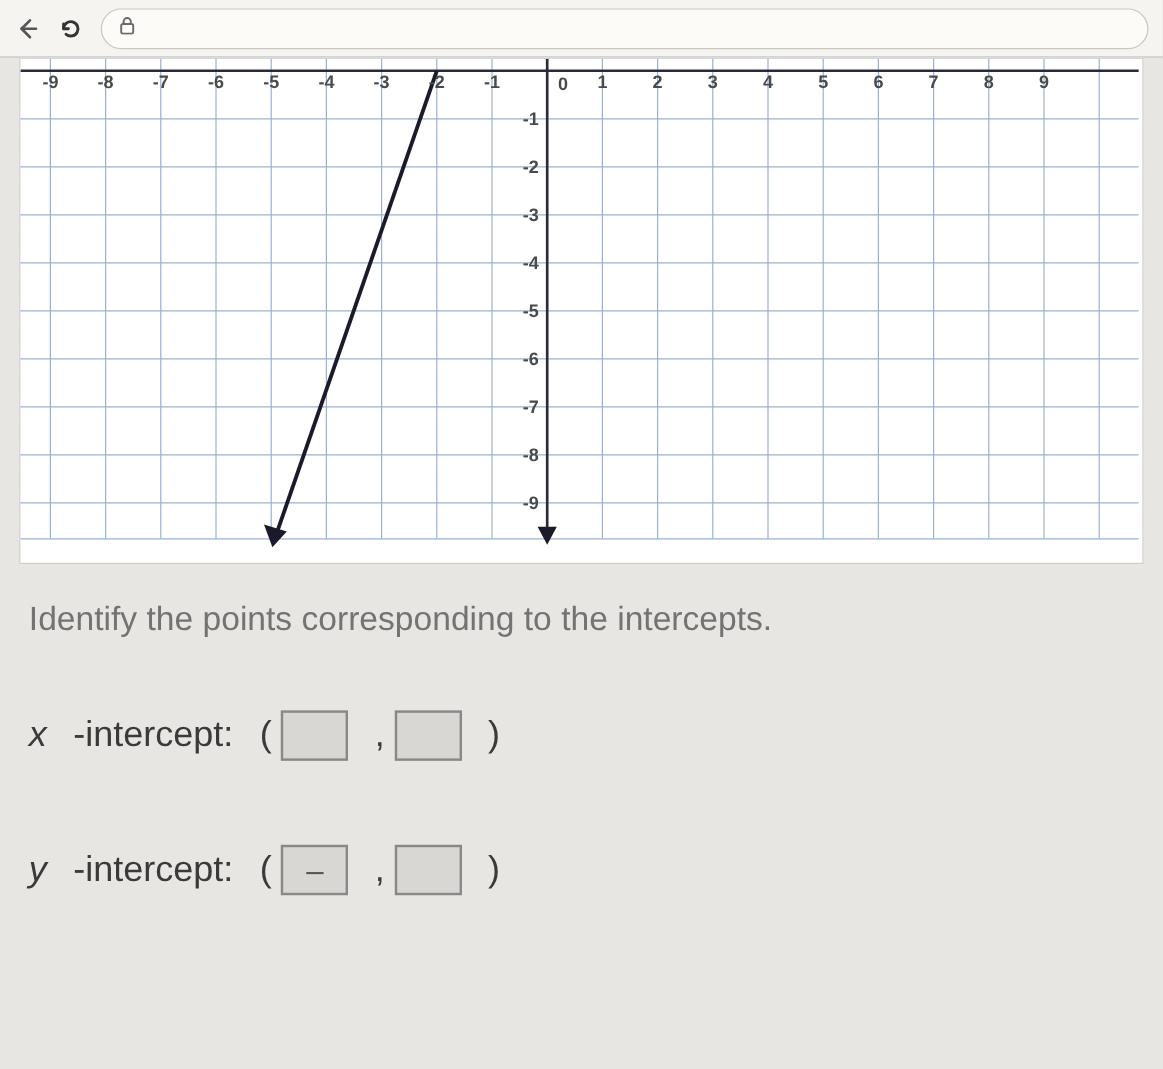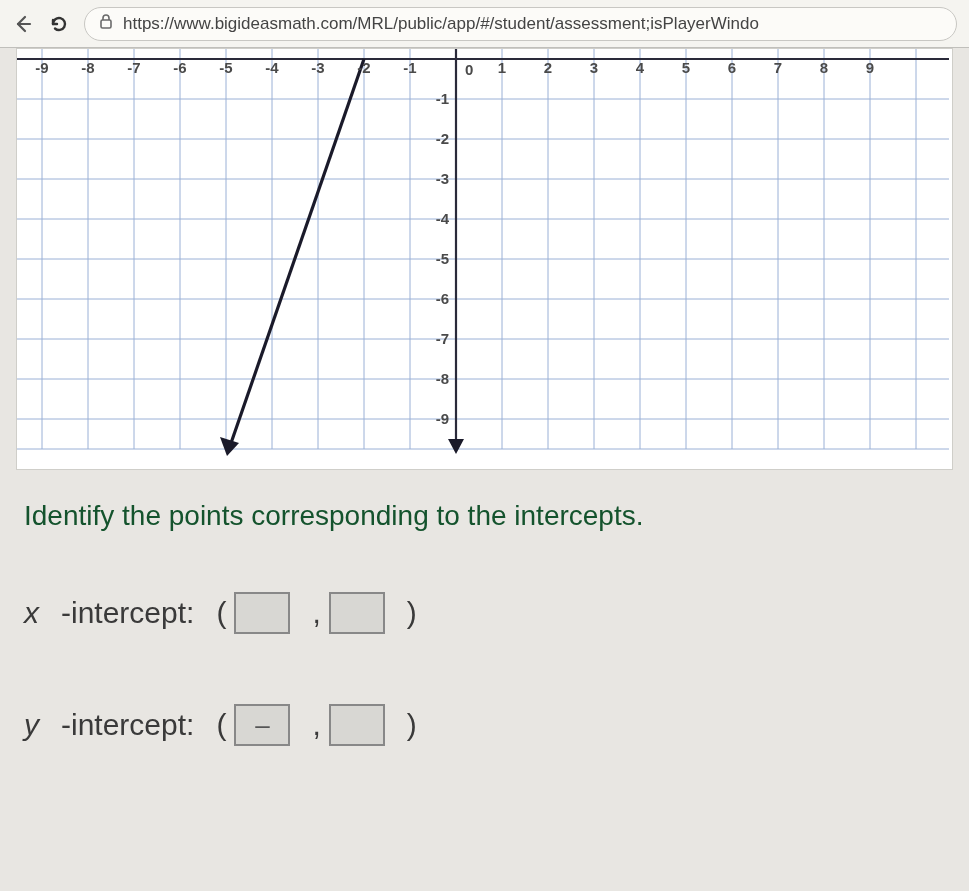--- a/index.html
+++ b/index.html
@@ -54,21 +54,21 @@
     margin: 0 0 30px 0;
     padding: 0;
   }
   .graph {
     width: 932px;
     height: 420px;
     display: block;
   }
   .question {
     font-size: 28px;
-    color: #14532d;
+    color: #737373;
     margin: 30px 8px 60px 8px;
   }
   .intercept-row {
     font-size: 30px;
     color: #3a3a3a;
     margin: 0 8px 70px 8px;
     display: flex;
     align-items: center;
     gap: 8px;
     font-style: italic;
@@ -109,21 +109,20 @@
       <path d="M4 6 L4 10 L8 10" stroke="#333" stroke-width="2.4" fill="none" stroke-linecap="round" stroke-linejoin="round"></path>
     </svg>
   </div>
   <div class="url-bar">
     <span class="lock-icon">
       <svg width="14" height="16" viewBox="0 0 14 16">
           <rect x="2" y="7" width="10" height="8" rx="1.5" fill="none" stroke="#6a6a6a" stroke-width="1.6"></rect>
           <path d="M4 7 V5 a3 3 0 0 1 6 0 V7" fill="none" stroke="#6a6a6a" stroke-width="1.6"></path>
         </svg>
     </span>
-    <span>https://www.bigideasmath.com/MRL/public/app/#/student/assessment;isPlayerWindo</span>
   </div>
 </div>
 
 <div class="content">
 
   <div class="graph-wrap">
     <svg class="graph" viewBox="0 0 932 420">
       <g>
         <line class="grid-line" x1="25" y1="0" x2="25" y2="400"></line>
         <line class="grid-line" x1="71" y1="0" x2="71" y2="400"></line>

